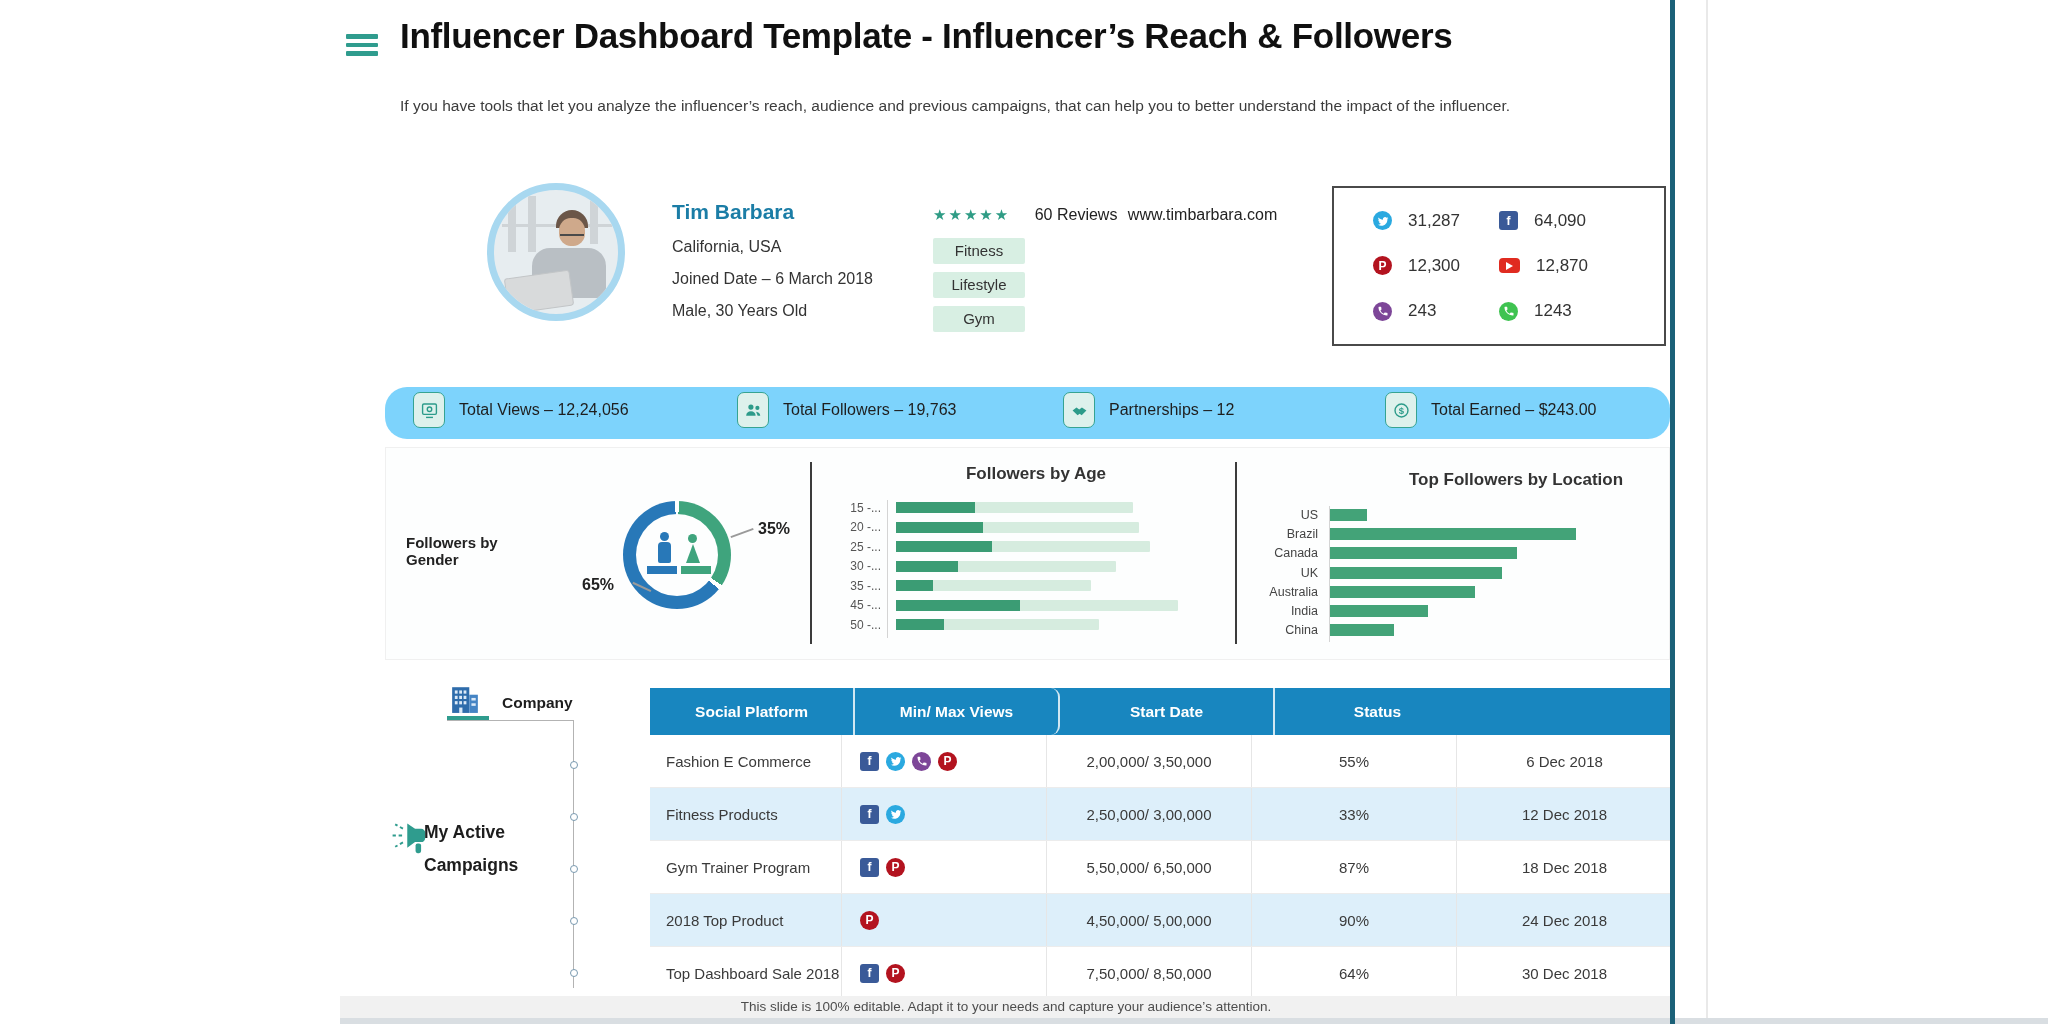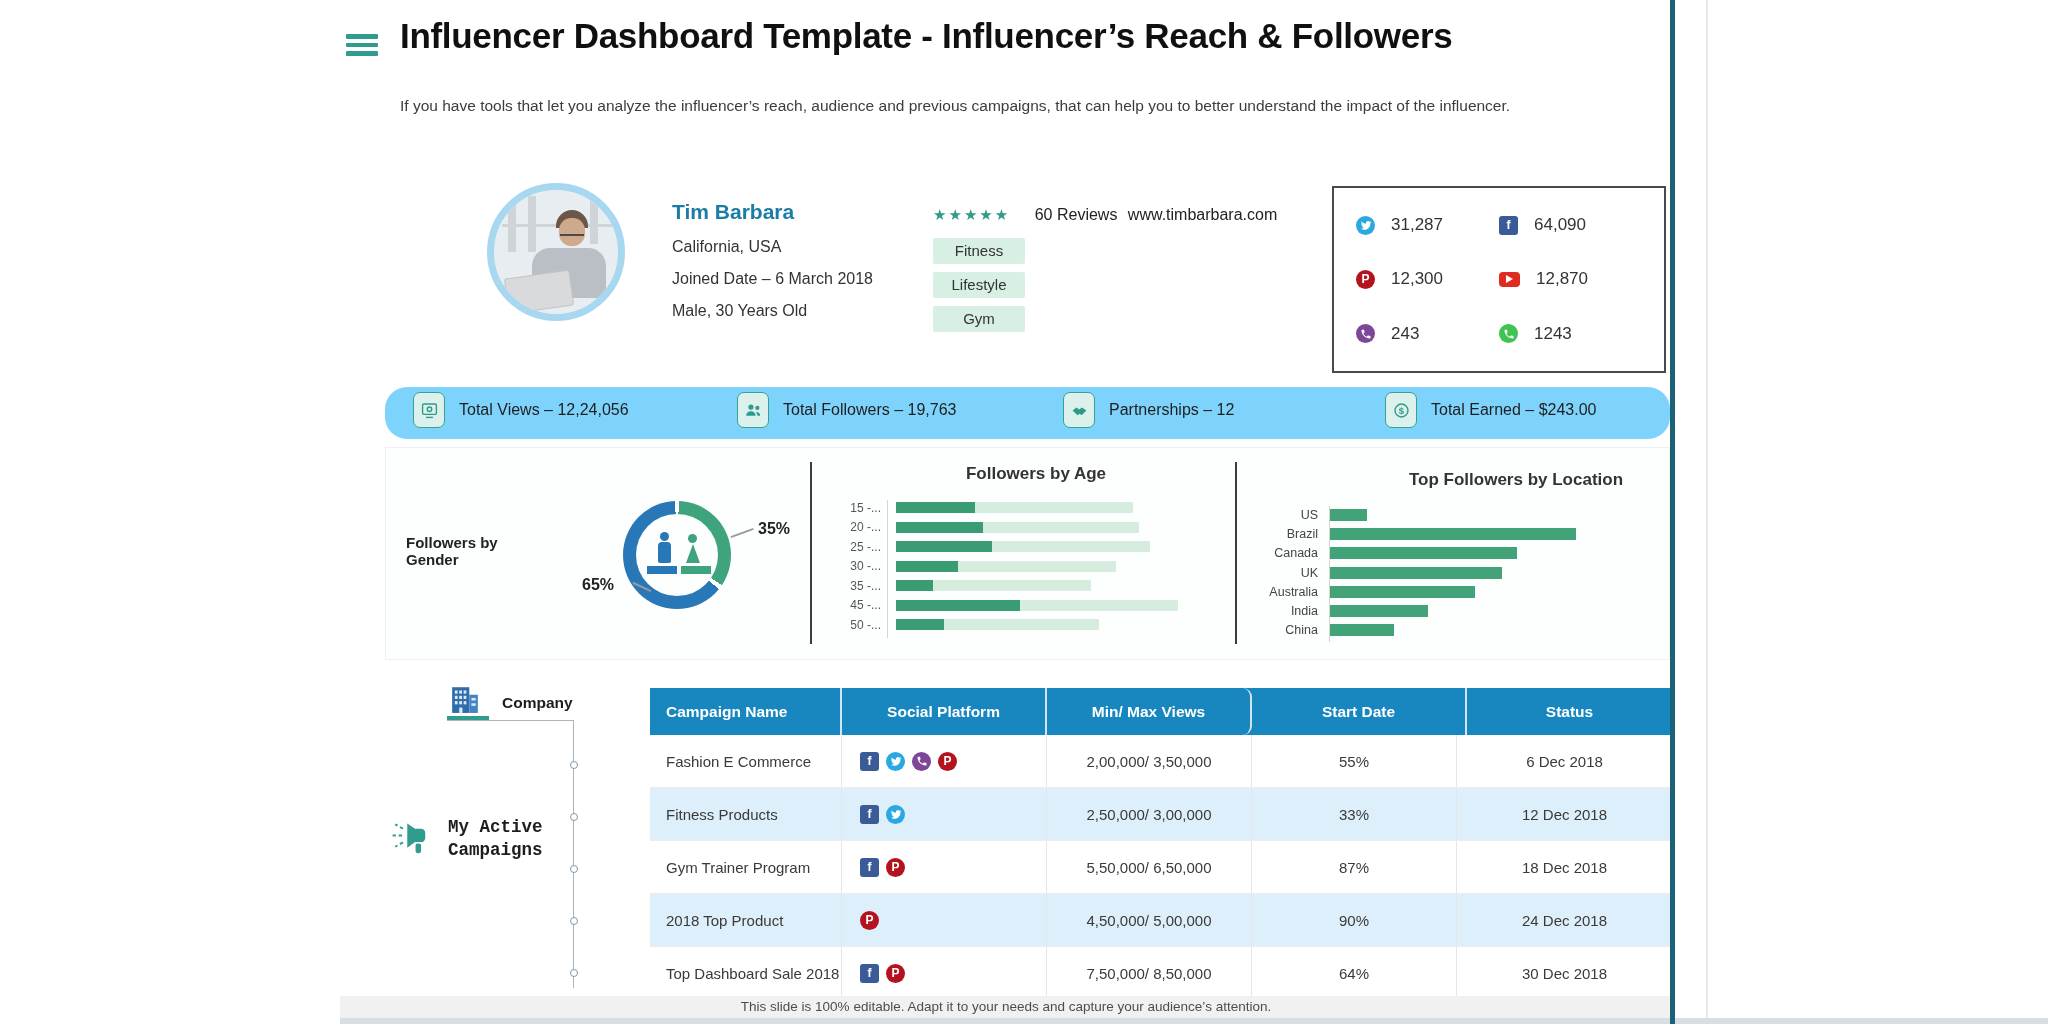--- a/index.html
+++ b/index.html
@@ -24,22 +24,22 @@
   .avatar .laptop{position:absolute;left:12px;top:84px;width:64px;height:34px;background:#d8dadb;border-radius:3px;transform:rotate(-8deg);border:1px solid #c2c5c7;}
   .pinfo{left:672px;top:200px;}
   .pname{font-size:21px;font-weight:700;color:#1b7da6;margin-bottom:14px;}
   .pline{font-size:16px;color:#333;margin-bottom:14px;}
   .rating-row{left:933px;top:206px;font-size:16px;color:#222;white-space:nowrap;}
   .stars{color:#2f9c85;font-size:15px;letter-spacing:2px;margin-right:20px;}
   .weblink{color:#222;text-decoration:none;}
   .tags{left:933px;top:238px;}
   .pill{width:92px;height:26px;line-height:26px;text-align:center;background:#d8efe3;color:#333;
         font-size:15px;border-radius:2px;margin-bottom:8px;}
-  .social-box{left:1332px;top:186px;width:334px;height:187px;border:2px solid #4a4a4a;box-sizing:border-box;
-              display:grid;grid-template-columns:1fr 1fr;align-items:center;padding:10px 22px;}
+  .social-box{left:1332px;top:186px;width:334px;height:160px;border:2px solid #4a4a4a;box-sizing:border-box;
+              display:grid;grid-template-columns:1fr 1fr;align-items:center;padding:10px 39px;}
   .scell{display:flex;align-items:center;gap:16px;font-size:17px;color:#333;}
 
   
   .si{display:inline-flex;align-items:center;justify-content:center;width:19px;height:19px;
       color:#fff;font-weight:700;font-size:12px;flex:0 0 auto;}
   .si svg{width:12px;height:12px;fill:#fff;}
   .si-round{border-radius:50%;}
   .si-square{border-radius:3px;}
   .si-yt{width:21px;height:15px;border-radius:4px;}
   .yt-tri{width:0;height:0;border-left:7px solid #fff;border-top:4.5px solid transparent;border-bottom:4.5px solid transparent;}
@@ -75,21 +75,21 @@
   .loc-row{display:flex;align-items:center;height:19.3px;}
   .loc-label{width:74px;text-align:right;font-size:12.5px;color:#444;padding-right:12px;}
   .loc-bar{height:12px;background:#43a378;}
 
   
   .company-underline{left:447px;top:716px;width:42px;height:5px;background:#2f9c8e;}
   .company-label{left:502px;top:694px;font-weight:700;font-size:15.5px;color:#1d1d1d;}
   .rail-hline{left:447px;top:720px;width:126px;height:1px;background:#b3b3b3;}
   .rail-vline{left:573px;top:720px;width:1px;height:268px;background:#b3b3b3;}
   .rail-node{position:absolute;width:8px;height:8px;border-radius:50%;background:#fff;border:1.5px solid #7a9ab0;box-sizing:border-box;}
-  .campaigns-label{left:448px;top:816px;width:135px;font-weight:700;font-size:17.5px;line-height:23px;color:#1d1d1d;font-family:Liberation Mono, monospace;}
+  .campaigns-label{left:424px;top:816px;width:135px;font-weight:700;font-size:17.5px;line-height:33px;color:#1d1d1d;}
   .building-icon{left:450px;top:684px;width:30px;height:30px;}
   .megaphone-icon{left:388px;top:820px;width:42px;height:38px;transform:scaleX(-1);}
 
   
   .camp-table{left:650px;top:688px;width:1022px;}
   .t-head{display:flex;background:#1886bf;height:47px;color:#fff;font-weight:700;font-size:15.5px;}
   .t-head .cell{border-right:2px solid rgba(255,255,255,.8);}
   .t-head .cell:last-child{border-right:none;}
   .cell{display:flex;align-items:center;justify-content:center;box-sizing:border-box;}
   .cell.c0{justify-content:flex-start;padding-left:16px;}
@@ -369,21 +369,20 @@
     <g stroke="#2f9c8e" stroke-width="1.1" stroke-dasharray="2 1.6" fill="none">
       <path d="M15.5 5 L20 2.5"></path>
         <path d="M16 9 L21.5 9"></path>
         <path d="M15.5 13 L20 15.5"></path>
     </g>
   </svg>
   <div class="abs campaigns-label">My Active Campaigns</div>
 
   <div class="abs camp-table">
     <div class="t-head" id="tHead">
-        <div class="cell c0" style="width: 192px;">Campaign Name</div>
         <div class="cell" style="width: 205px;">Social Platform</div>
         <div class="cell" style="width: 205px; border-radius: 9px;">Min/ Max Views</div>
         <div class="cell" style="width: 215px;">Start Date</div>
         <div class="cell" style="width: 205px;">Status</div>
       </div>
     <div id="tBody">
         <div class="t-row">
           <div class="cell c0" style="width: 192px;">Fashion E Commerce</div>
           <div class="cell c1row" style="width: 205px;">
             <span class="si si-square" style="background: rgb(58, 90, 152);">f</span>

